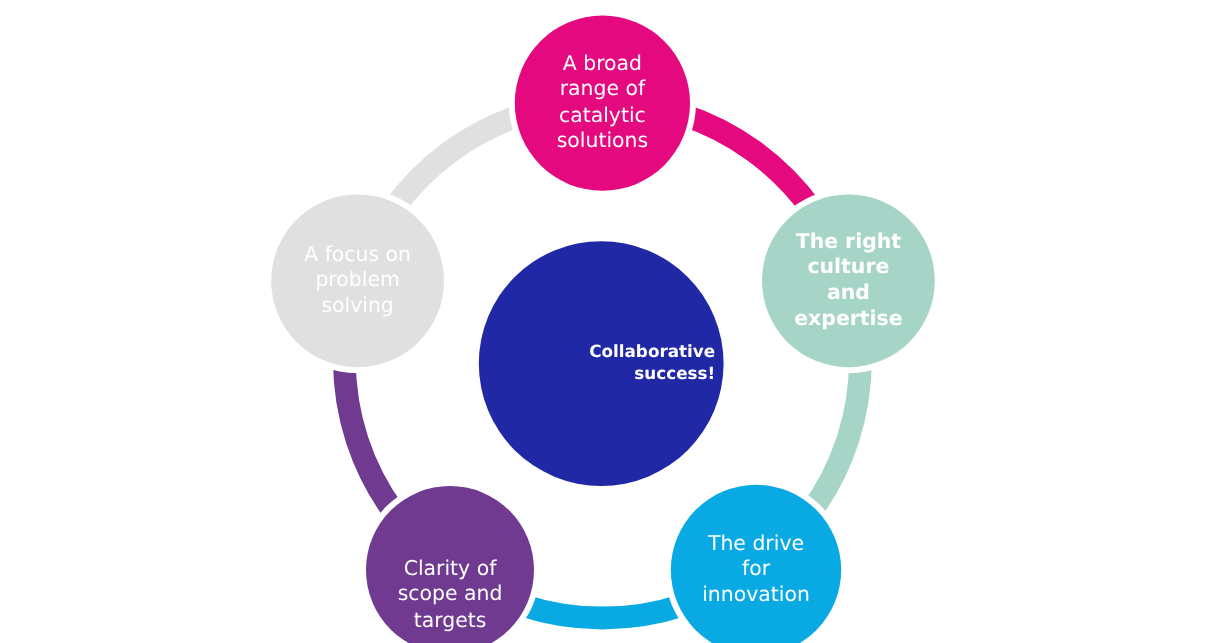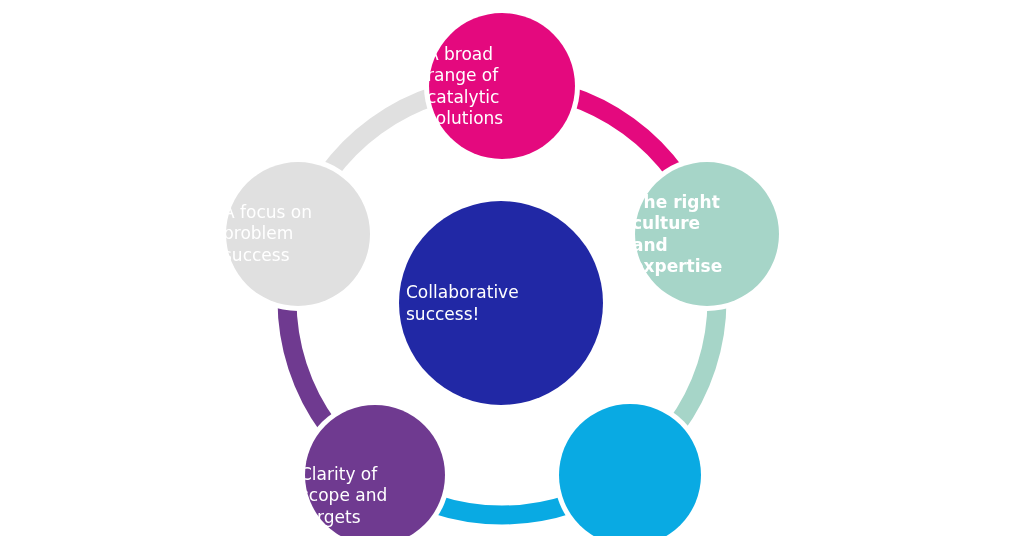--- a/index.html
+++ b/index.html
@@ -17,34 +17,35 @@
   }
   .canvas svg {
     position: absolute;
     left: 0;
     top: 0;
   }
   .node-label {
     position: absolute;
     width: 150px;
     transform: translate(-50%, -50%);
+    text-align: center;
     color: #ffffff;
     font-size: 17px;
     line-height: 1.25;
     white-space: pre-line;
     pointer-events: none;
   }
   .center-label {
     position: absolute;
     width: 190px;
     transform: translate(-50%, -50%);
-    text-align: left;
+    text-align: right;
     color: #ffffff;
-    font-size: 17px;
-    font-weight: normal;
+    font-size: 14px;
+    font-weight: bold;
     line-height: 1.32;
     white-space: pre-line;
     pointer-events: none;
   }
   
   .pos-top          { left: 502px; top:  86px; }
   .pos-right        { left: 707px; top: 234px; font-weight: bold; }
   .pos-bottom-right { left: 630px; top: 475px; }
   .pos-bottom-left  { left: 375px; top: 496px; }
   .pos-left         { left: 298px; top: 234px; }
@@ -79,23 +80,26 @@
   </svg>
 
   <div class="node-label pos-top">A broad
 range of
 catalytic
 solutions</div>
   <div class="node-label pos-right">The right
 culture
 and
 expertise</div>
+  <div class="node-label pos-bottom-right">The drive
+for
+innovation</div>
   <div class="node-label pos-bottom-left">Clarity of
 scope and
 targets</div>
   <div class="node-label pos-left">A focus on
 problem
-success</div>
+solving</div>
 
   <div class="center-label pos-center">Collaborative
 success!</div>
 
 </div>
 
 </body></html>

